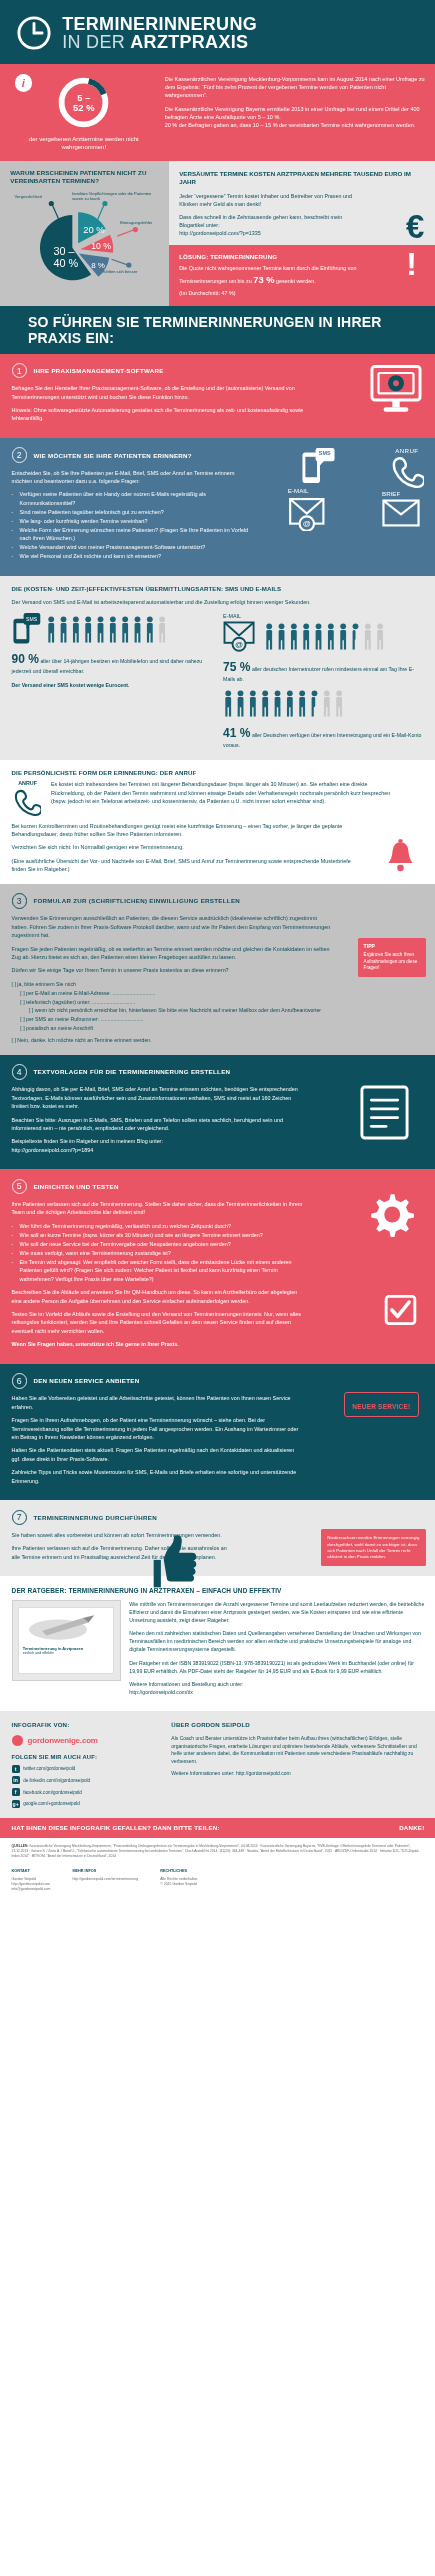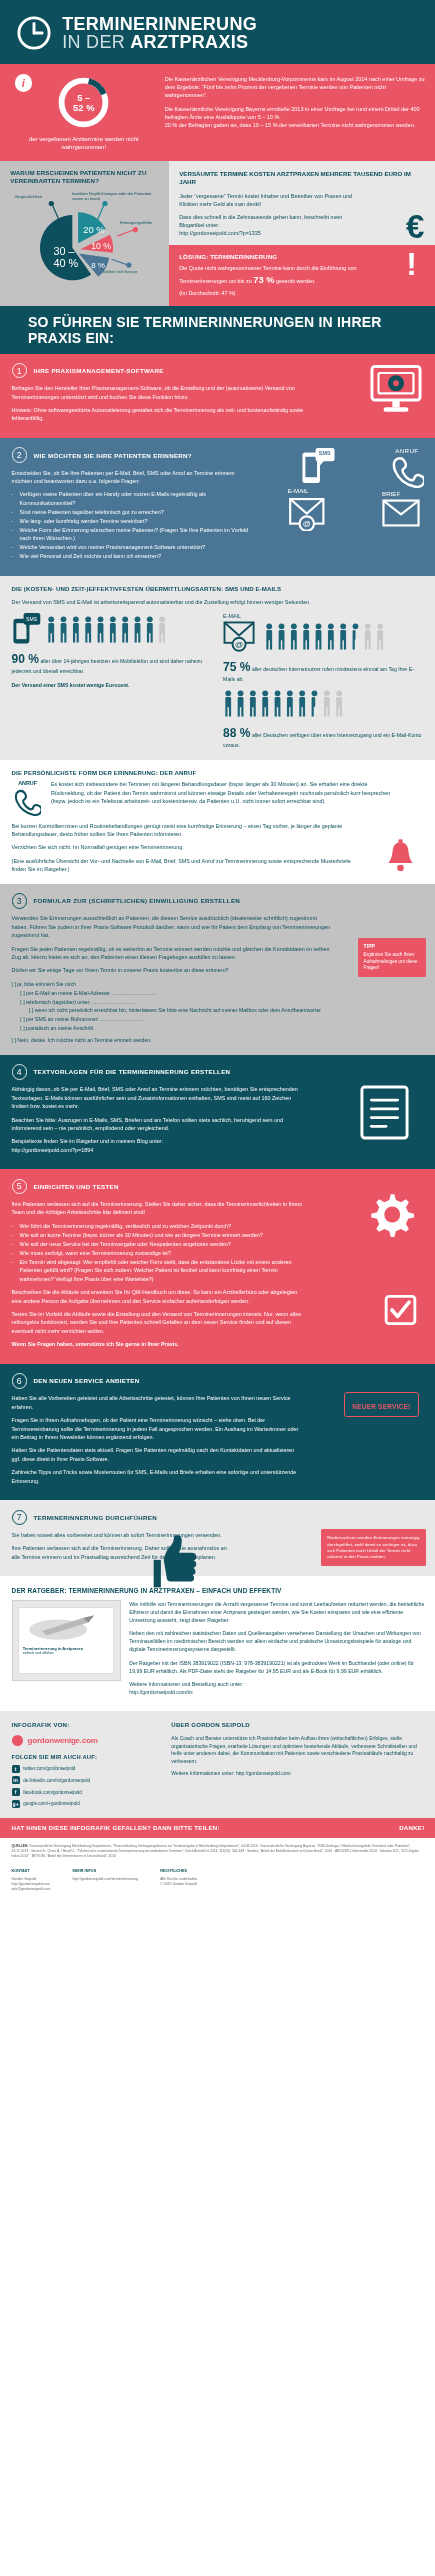--- a/index.html
+++ b/index.html
@@ -586,21 +586,21 @@
               </g>
             <g fill="#c9c9c9" transform="translate(153,0)">
                 <circle cx="7" cy="6" r="4"></circle>
                 <rect x="3" y="11" width="8" height="14" rx="2"></rect>
                 <rect x="3" y="24" width="3" height="14"></rect>
                 <rect x="8" y="24" width="3" height="14"></rect>
               </g>
           </svg>
         </div>
         <div class="stat-text">
-          <b>88 %</b>
+          <b>41 %</b>
           <span>aller Deutschen verfügen über einen Internetzugang und ein E-Mail-Konto voraus.</span>
         </div>
       </div>
     </div>
   </div>
 
   <div class="gblock bg-white" style="position:relative">
     <div class="call-head">
       <h3>DIE PERSÖNLICHSTE FORM DER ERINNERUNG: DER ANRUF</h3>
     </div>

